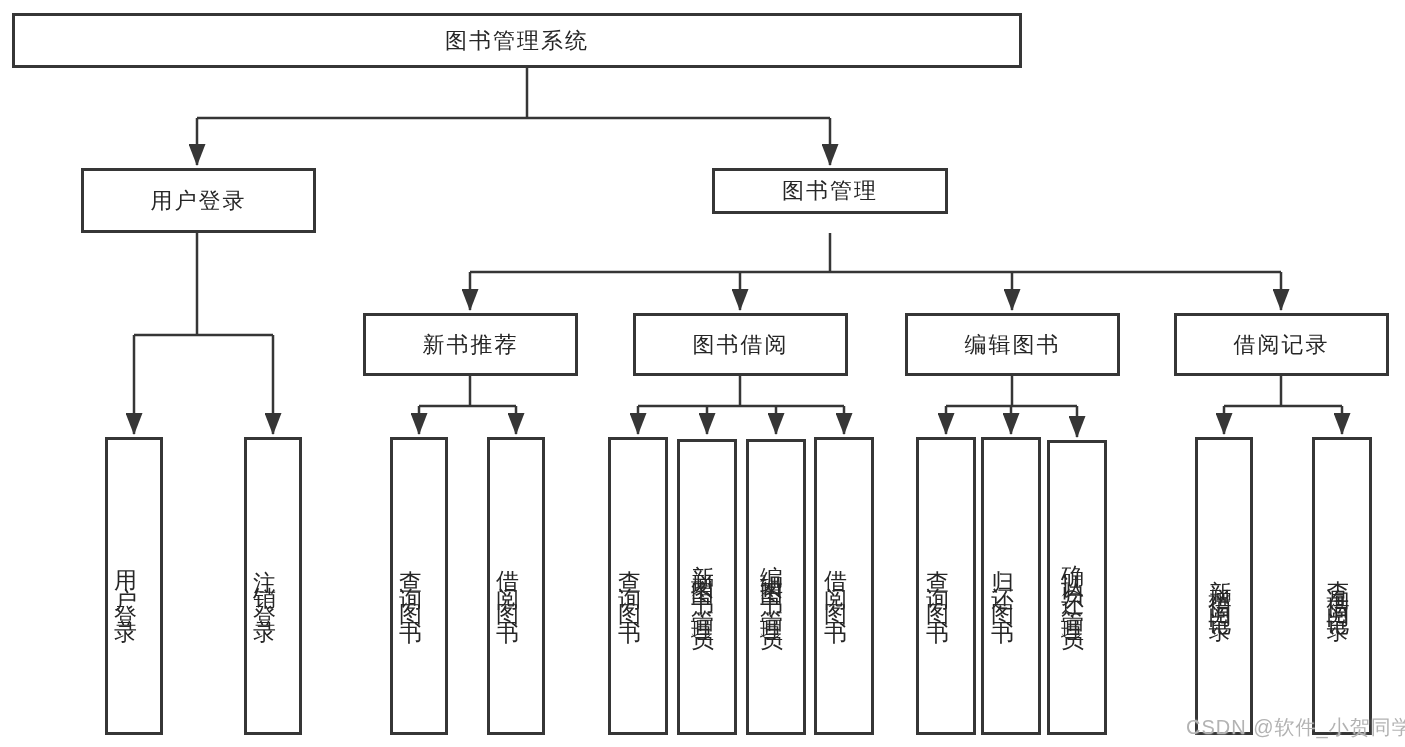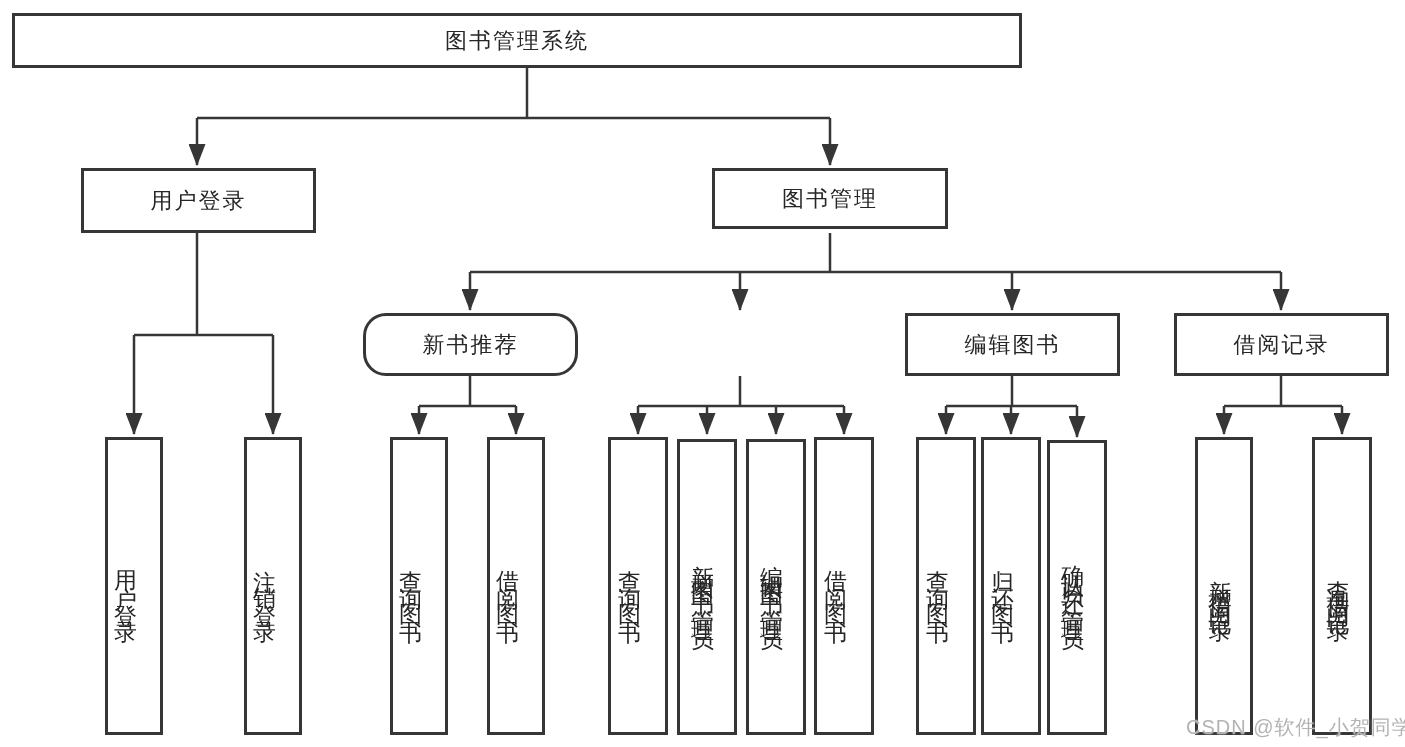--- a/index.html
+++ b/index.html
@@ -116,23 +116,24 @@
       <line x1="1281" y1="376" x2="1281" y2="406"></line>
       <line x1="1224" y1="406" x2="1342" y2="406"></line>
       <line x1="1224" y1="406" x2="1224" y2="434" marker-end="url(#arrow)"></line>
       <line x1="1342" y1="406" x2="1342" y2="434" marker-end="url(#arrow)"></line>
     </g>
   </svg>
 
   <div class="box" style="left:12px; top:13px; width:1010px; height:55px;">图书管理系统</div>
 
   <div class="box" style="left:81px; top:168px; width:235px; height:65px;">用户登录</div>
-  <div class="box" style="left:712px; top:168px; width:236px; height:61px;">图书管理</div>
+  <div class="box" style="left:712px; top:168px; width:236px; height:46px;">图书管理</div>
 
-  <div class="box" style="left:363px; top:313px; width:215px; height:63px;border-radius:23px;">新书推荐</div>
+  <div class="box" style="left:363px; top:313px; width:215px; height:63px;">新书推荐</div>
+  <div class="box" style="left:633px; top:313px; width:215px; height:63px;">图书借阅</div>
   <div class="box" style="left:905px; top:313px; width:215px; height:63px;">编辑图书</div>
   <div class="box" style="left:1174px; top:313px; width:215px; height:63px;">借阅记录</div>
 
   <div class="box vbox" style="left:105px; top:437px; width:58px; height:298px;">
     <span class="vlabel ls-4">用户登录</span>
   </div>
   <div class="box vbox" style="left:244px; top:437px; width:58px; height:298px;">
     <span class="vlabel ls-4">注销登录</span>
   </div>
 

